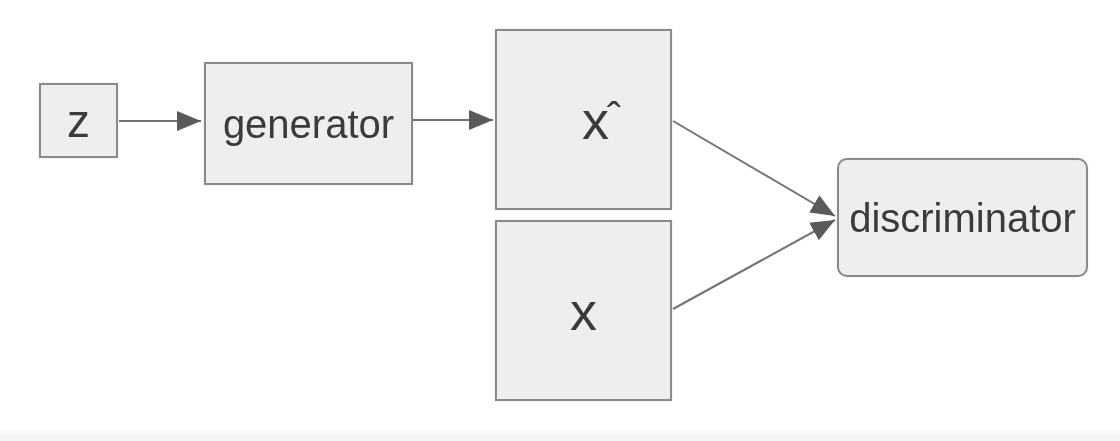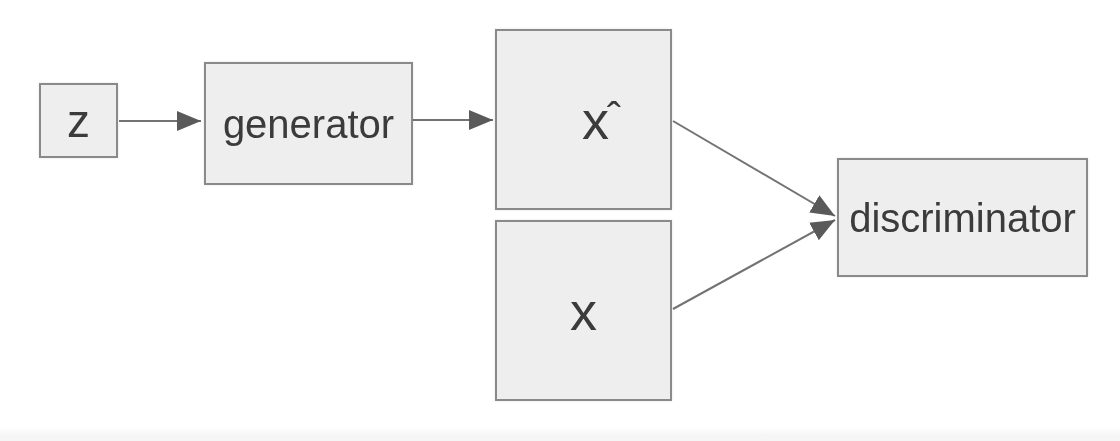--- a/index.html
+++ b/index.html
@@ -33,21 +33,21 @@
     align-items: center;
     justify-content: center;
     color: #3b3b3b;
     line-height: 1;
     white-space: nowrap;
   }
   .node-z             { left: 39px;  top: 83px;  width: 79px;  height: 75px;  font-size: 46px; }
   .node-generator     { left: 204px; top: 62px;  width: 209px; height: 123px; font-size: 40px; }
   .node-x-hat         { left: 495px; top: 29px;  width: 177px; height: 181px; font-size: 54px; padding-left: 36px; }
   .node-x             { left: 495px; top: 220px; width: 177px; height: 181px; font-size: 54px; }
-  .node-discriminator { left: 837px; top: 158px; width: 251px; height: 119px; font-size: 40px; }
+  .node-discriminator { left: 837px; top: 158px; width: 251px; height: 119px; font-size: 40px; border-radius: 10px; }
   .hat {
     position: relative;
     top: -0.16em;
     margin-left: -0.05em;
     font-size: 0.78em;
   }
   .footer-strip {
     position: absolute;
     left: 0;
     right: 0;

